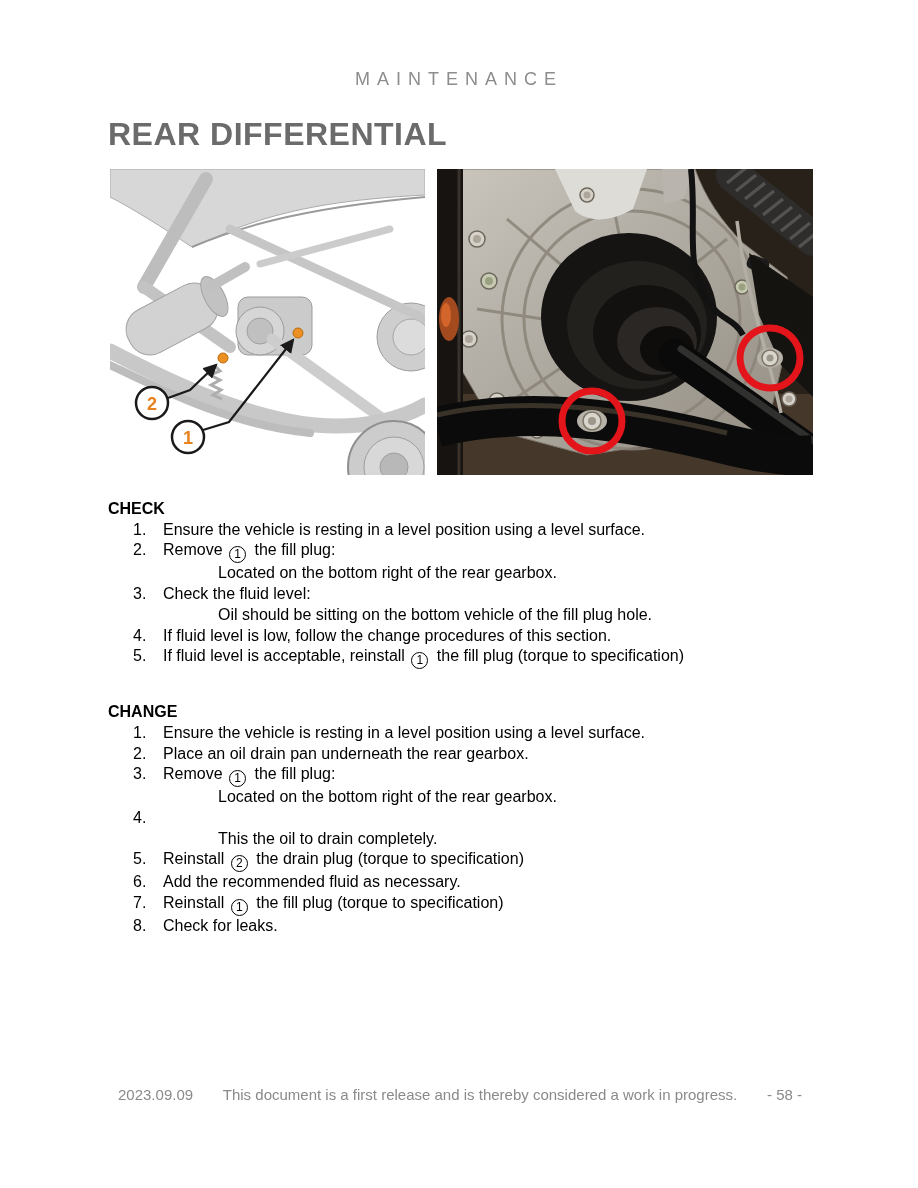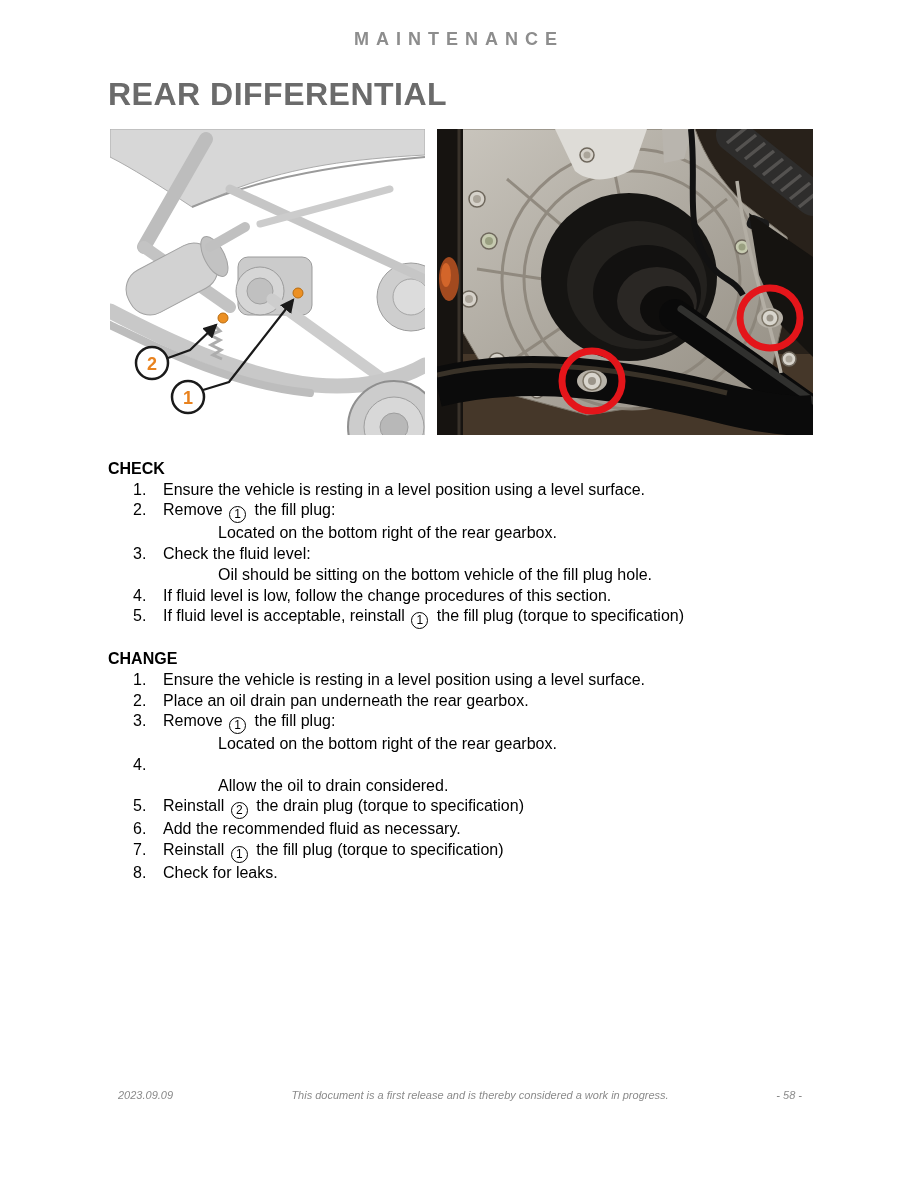--- a/index.html
+++ b/index.html
@@ -1,44 +1,44 @@
 <!DOCTYPE html>
 <html><head>
 <meta charset="utf-8">
 <style>
   html,body { margin:0; padding:0; background:#ffffff; }
   .page {
     position:relative; width:918px; height:1188px; background:#ffffff;
     font-family:"Liberation Sans", sans-serif; overflow:hidden; color:#000;
   }
   .doc-header {
-    padding-top:28px; text-align:center; font-size:18px; font-weight:bold;
+    padding-top:68px; text-align:center; font-size:18px; font-weight:normal;
     letter-spacing:7px; color:#8d8d8d; line-height:22px;
   }
   .doc-title {
     margin:30px 0 0 108px; font-size:32px; font-weight:bold; color:#6b6b6b;
     letter-spacing:0.5px; line-height:28px;
   }
   .figures { display:flex; gap:12px; margin:21px 0 0 110px; }
   .fig { display:block; flex:none; }
   .section { margin-left:108px; font-size:16px; line-height:20.7px; color:#000; }
   .sec-check  { margin-top:24px; }
-  .sec-change { margin-top:20px; }
+  .sec-change { margin-top:33px; }
   .section-heading { font-weight:bold; }
   .row { display:flex; }
   .num { flex:none; width:30px; margin-left:25px; }
   .subrow { margin-left:110px; }
   .circ {
     display:inline-block; box-sizing:border-box; width:17px; height:17px;
     border:1px solid #000; border-radius:50%; text-align:center;
     line-height:15px; font-size:12px; vertical-align:-3px; margin:0 4px 0 2px;
   }
   .footer {
     position:absolute; top:1088px; left:0; width:918px;
-    font-size:11px; line-height:14.5px; color:#8a8a8a;font-style:italic;
+    font-size:15px; line-height:14.5px; color:#8a8a8a;
   }
   .f-date { position:absolute; left:118px; top:0; }
   .f-center { text-align:center; padding-left:42px; }
   .f-page { position:absolute; right:116px; top:0; }
   svg text { font-family:"Liberation Sans", sans-serif; }
 </style>
 </head>
 <body>
 
 <div class="page">
@@ -272,21 +272,21 @@
           <span class="txt">Place an oil drain pan underneath the rear gearbox.</span>
         </div>
         <div class="row">
           <span class="num">3.</span>
           <span class="txt">Remove <span class="circ">1</span> the fill plug:</span>
         </div>
         <div class="subrow">Located on the bottom right of the rear gearbox.</div>
         <div class="row">
           <span class="num">4.</span>
         </div>
-        <div class="subrow">Allow the oil to drain considered.</div>
+        <div class="subrow">This the oil to drain completely.</div>
         <div class="row">
           <span class="num">5.</span>
           <span class="txt">Reinstall <span class="circ">2</span> the drain plug (torque to specification)</span>
         </div>
         <div class="row">
           <span class="num">6.</span>
           <span class="txt">Add the recommended fluid as necessary.</span>
         </div>
         <div class="row">
           <span class="num">7.</span>

